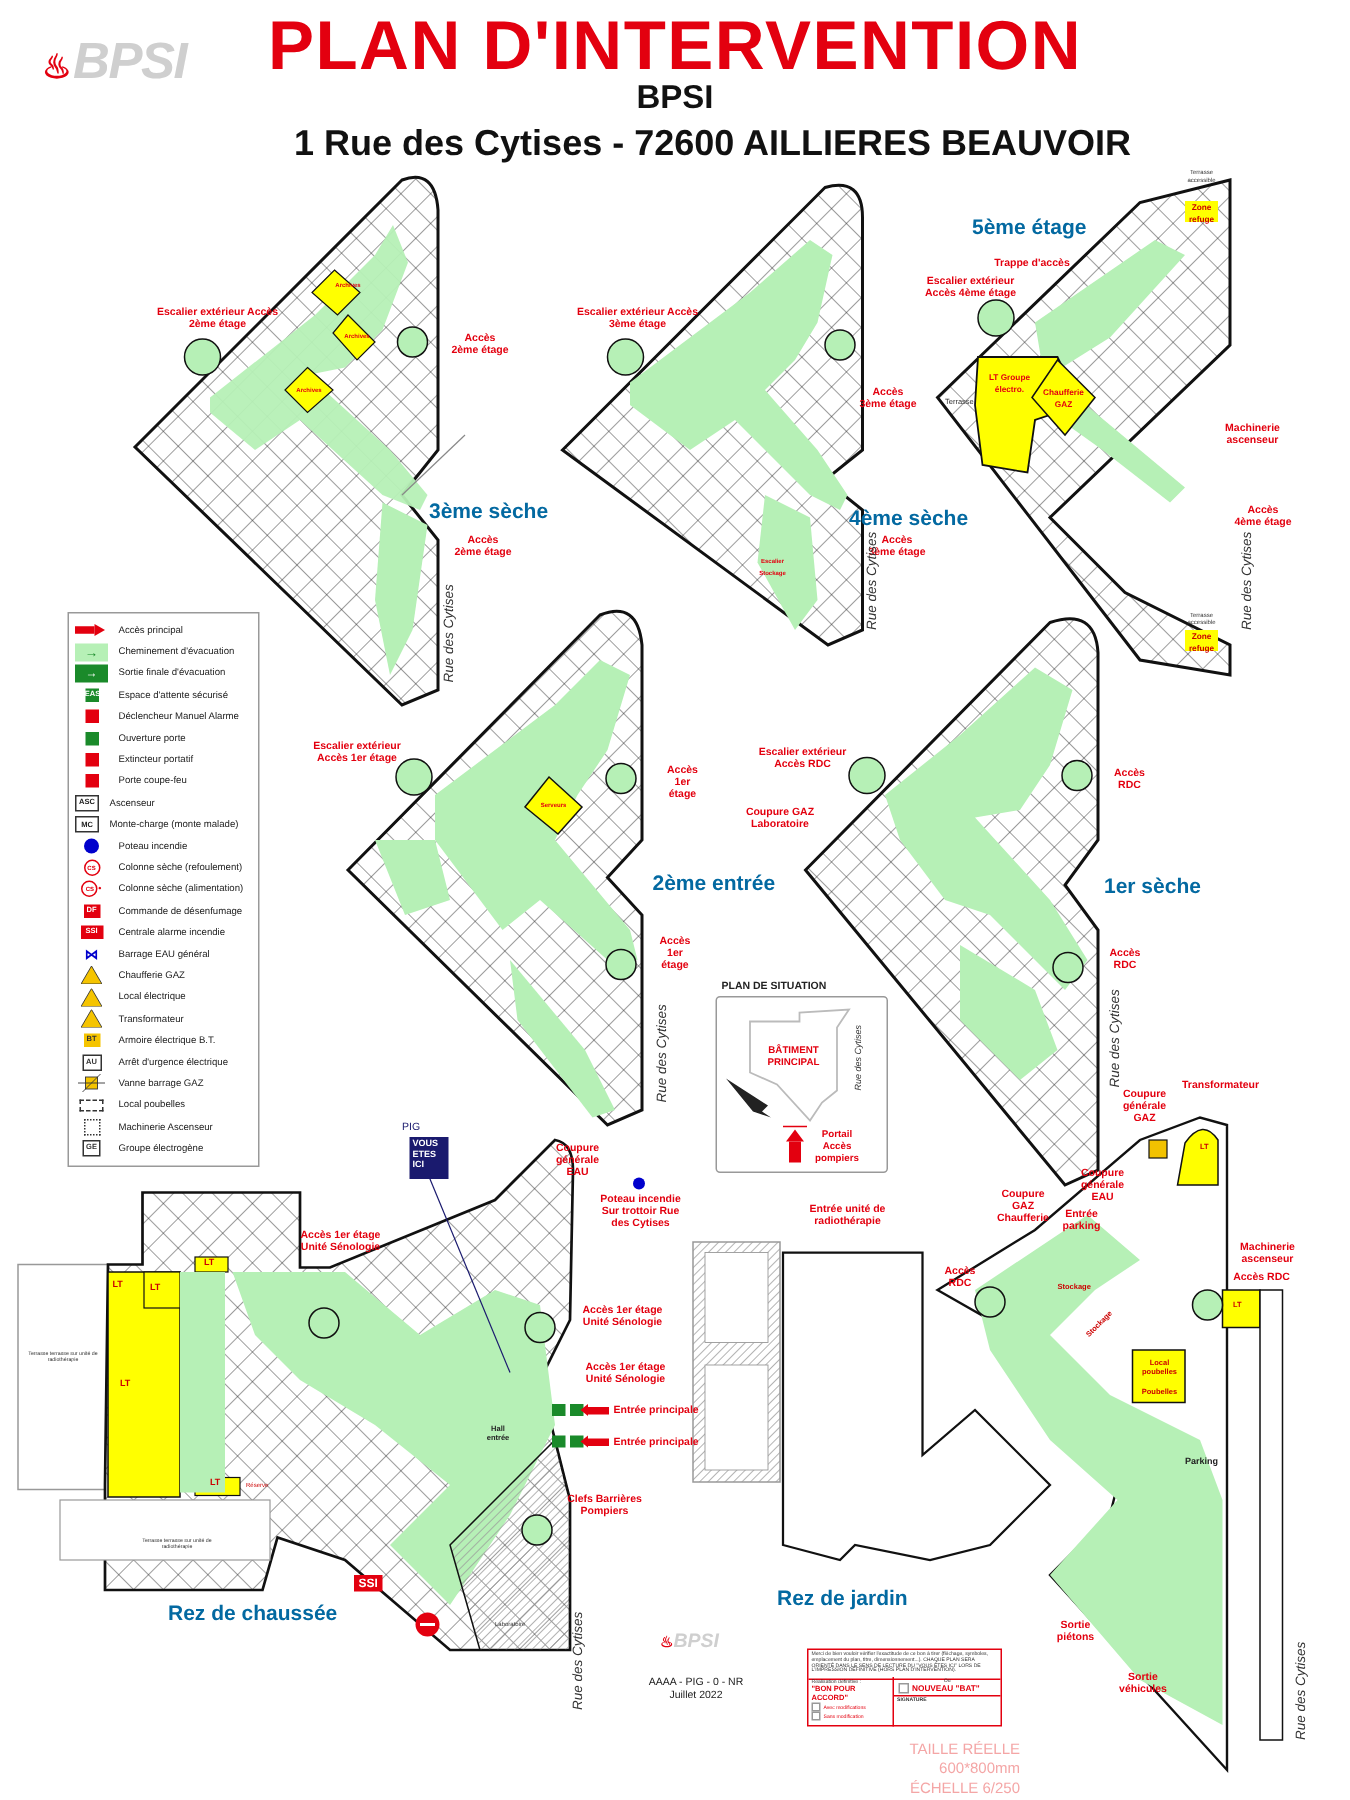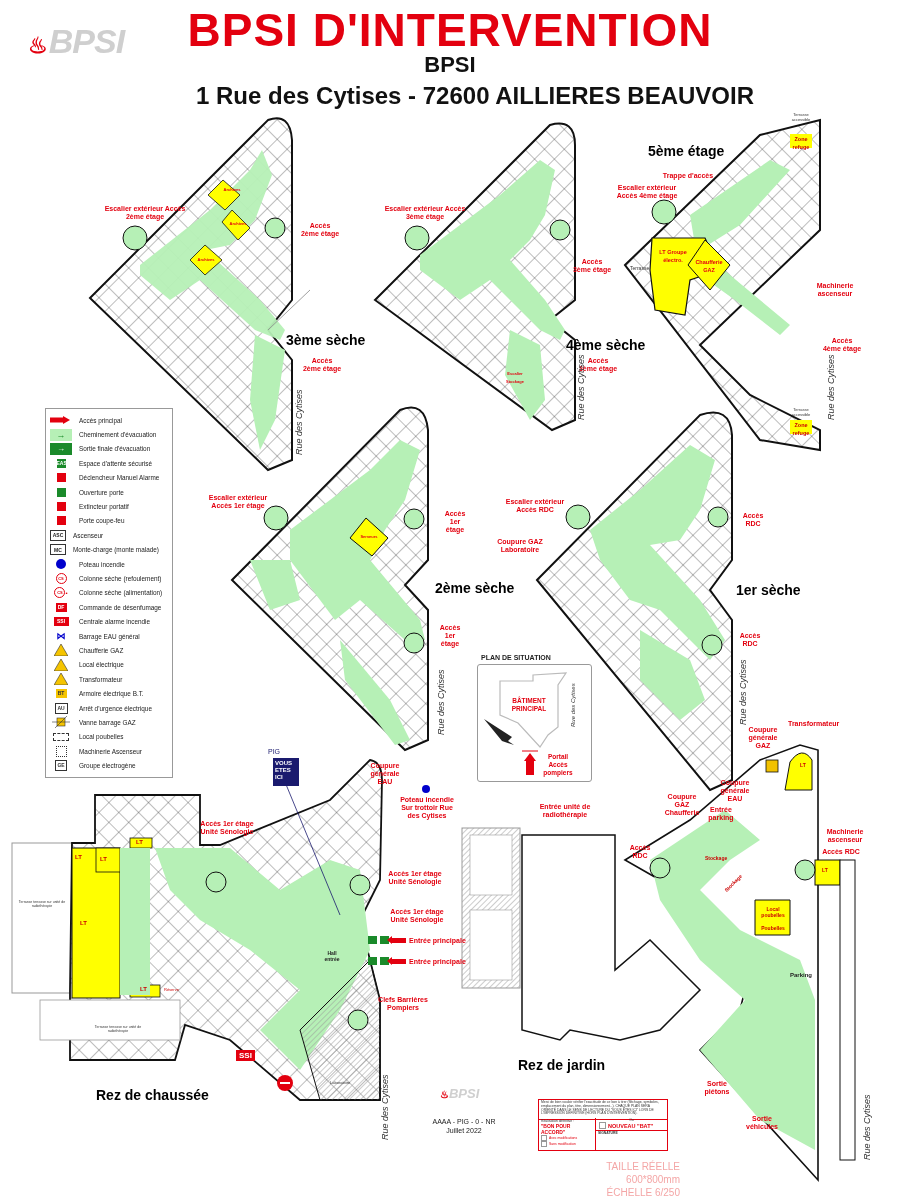--- a/index.html
+++ b/index.html
@@ -3,21 +3,21 @@
 <meta charset="utf-8">
 <style>
   html, body { margin: 0; padding: 0; background: #ffffff; }
   body { width: 900px; height: 1200px; position: relative; overflow: hidden; font-family: "Liberation Sans", sans-serif; }
   .abs { position: absolute; }
   .title { left: 0; width: 900px; top: 4px; text-align: center; color: #e3000f; font-weight: bold; font-size: 46px; letter-spacing: 1px; line-height: 52px; }
   .sub1 { left: 0; width: 900px; top: 52px; text-align: center; color: #111; font-weight: bold; font-size: 22px; }
   .sub2 { left: 0; width: 950px; top: 82px; text-align: center; color: #111; font-weight: bold; font-size: 24px; }
   .logo { left: 28px; top: 22px; font-size: 34px; font-style: italic; font-weight: bold; color: #cfcfcf; letter-spacing: -1px; }
   .logo .flame { color: #e3000f; font-size: 22px; margin-right: 2px; font-style: normal; }
-  .floor-label { color: #000000; font-weight: bold; font-size: 14px; }
+  .floor-label { color: #0369a1; font-weight: bold; font-size: 14px; }
   .red-note { color: #e3000f; font-weight: bold; font-size: 7px; line-height: 8px; text-align: center; }
   .street { color: #333; font-style: italic; font-size: 9px; transform: rotate(-90deg); transform-origin: left top; white-space: nowrap; }
   .legend-title { left: 46px; top: 416px; font-size: 9px; font-weight: bold; color: #222; }
   .legend { left: 45px; top: 408px; width: 128px; height: 370px; border: 1px solid #999; background: #fff; box-sizing: border-box; padding: 4px 4px; }
   .lg-row { display: flex; align-items: center; height: 14.4px; font-size: 6.4px; color: #222; }
   .lg-ico { width: 22px; height: 12px; margin-right: 7px; display: flex; align-items: center; justify-content: center; font-size: 6px; font-weight: bold; flex-shrink: 0; }
   .sq { width: 9px; height: 9px; display: inline-block; color: #fff; font-size: 5px; line-height: 9px; text-align: center; }
   .situation-title { left: 481px; top: 654px; font-size: 7px; font-weight: bold; color: #222; }
   .situation { left: 477px; top: 664px; width: 115px; height: 118px; border: 1px solid #999; border-radius: 3px; box-sizing: border-box; }
   .pig-label { left: 268px; top: 748px; font-size: 7px; color: #1a1a6e; }
@@ -38,21 +38,21 @@
   .bat .bl { position: absolute; left: 0; top: 18px; width: 57px; height: 33px; border-right: 1px solid #e3000f; padding: 1px 2px; box-sizing: border-box; }
   .bat .br { position: absolute; left: 57px; top: 18px; width: 71px; height: 33px; box-sizing: border-box; }
   .bat .red { color: #e3000f; font-weight: bold; }
   .scale { left: 560px; top: 1160px; width: 120px; text-align: right; color: #f4a6a6; font-size: 10px; line-height: 13px; }
   svg.plans { position: absolute; left: 0; top: 0; }
 </style>
 </head>
 <body>
 
 <div class="abs logo"><span class="flame">♨</span><span>BPSI</span></div>
-<div class="abs title">BPSI  D'INTERVENTION</div>
+<div class="abs title">PLAN  D'INTERVENTION</div>
 <div class="abs sub1">BPSI</div>
 <div class="abs sub2">1 Rue des Cytises - 72600 AILLIERES BEAUVOIR</div>
 
 <svg class="plans" width="900" height="1200" viewBox="0 0 900 1200">
   <defs>
     <pattern id="hatch" width="4" height="4" patternUnits="userSpaceOnUse" patternTransform="rotate(45)">
       <line x1="0" y1="0" x2="0" y2="4" stroke="#999" stroke-width="1"></line>
     </pattern>
     <pattern id="rooms" width="14" height="14" patternUnits="userSpaceOnUse" patternTransform="rotate(45)">
       <rect width="14" height="14" fill="#fff"></rect>
@@ -140,23 +140,23 @@
     <rect x="840" y="860" width="15" height="300" fill="#fff" stroke="#111" stroke-width="1"></rect>
     <rect x="766" y="760" width="12" height="12" fill="#f2c200" stroke="#111" stroke-width="0.8"></rect>
     <circle cx="660" cy="868" r="10" fill="#b6f0b6" stroke="#111" stroke-width="1"></circle>
     <circle cx="805" cy="870" r="10" fill="#b6f0b6" stroke="#111" stroke-width="1"></circle>
   </g>
 </svg>
 
 <div class="abs floor-label" style="left:286px;top:332px;">3ème sèche</div>
 <div class="abs floor-label" style="left:566px;top:337px;">4ème sèche</div>
 <div class="abs floor-label" style="left:648px;top:143px;">5ème étage</div>
-<div class="abs floor-label" style="left:435px;top:580px;">2ème sèche</div>
+<div class="abs floor-label" style="left:435px;top:580px;">2ème entrée</div>
 <div class="abs floor-label" style="left:736px;top:582px;">1er sèche</div>
-<div class="abs floor-label" style="left:96px;top:1067px;margin-top:20px;">Rez de chaussée</div>
+<div class="abs floor-label" style="left:112px;top:1067px;">Rez de chaussée</div>
 <div class="abs floor-label" style="left:518px;top:1057px;">Rez de jardin</div>
 
 <div class="abs red-note" style="left:100px;top:205px;width:90px;">Escalier extérieur Accès 2ème étage</div>
 <div class="abs red-note" style="left:300px;top:222px;width:40px;">Accès 2ème étage</div>
 <div class="abs red-note" style="left:302px;top:357px;width:40px;">Accès 2ème étage</div>
 <div class="abs red-note" style="left:222px;top:186px;width:20px;font-size:4px;">Archives</div>
 <div class="abs red-note" style="left:228px;top:220px;width:20px;font-size:4px;">Archives</div>
 <div class="abs red-note" style="left:196px;top:256px;width:20px;font-size:4px;">Archives</div>
 <div class="abs street" style="left:294px;top:455px;">Rue des Cytises</div>
 

